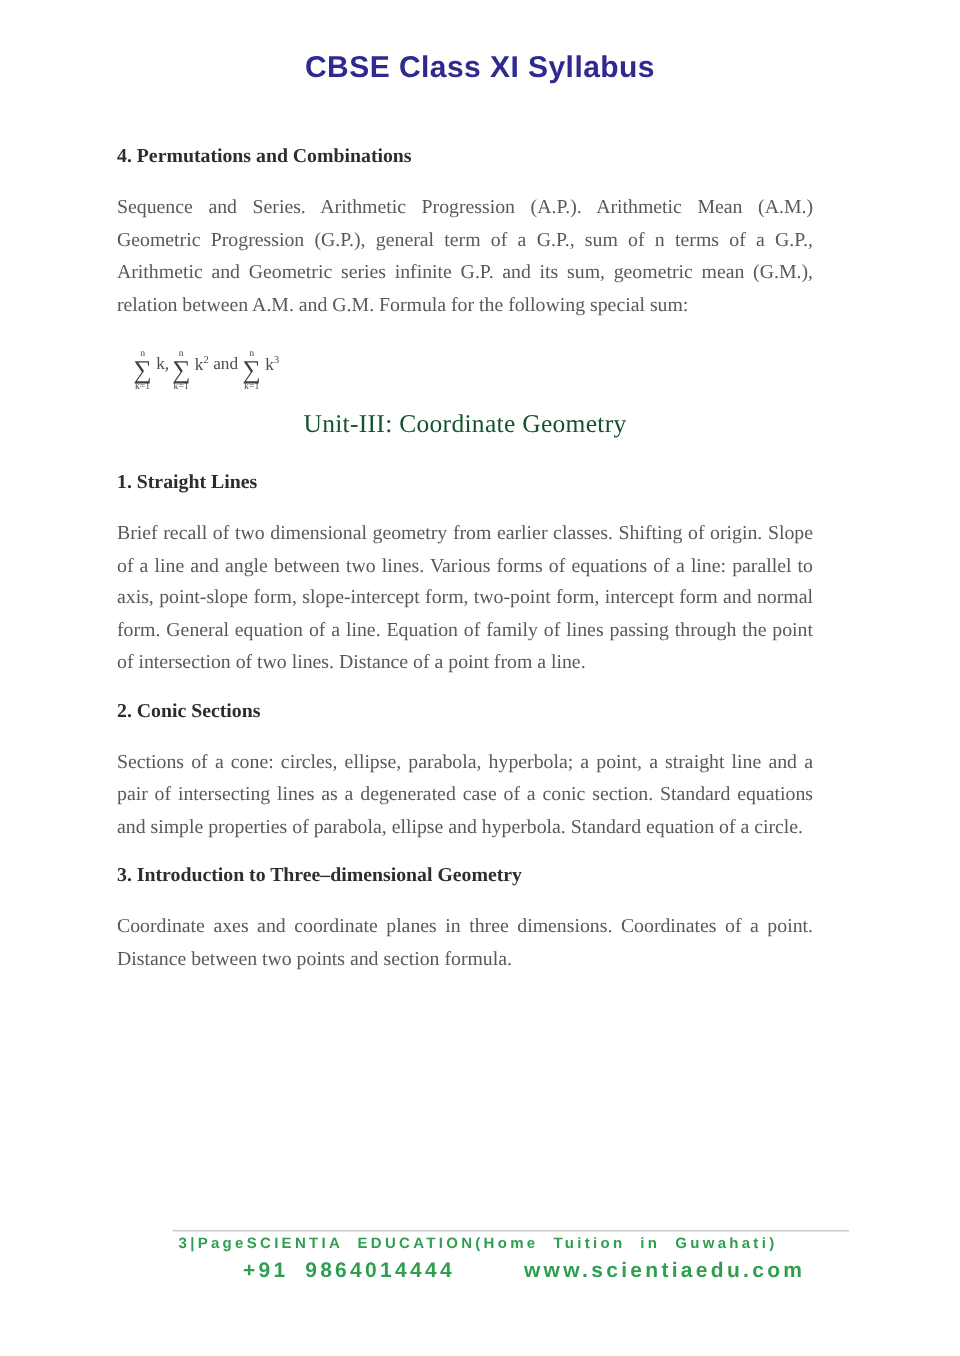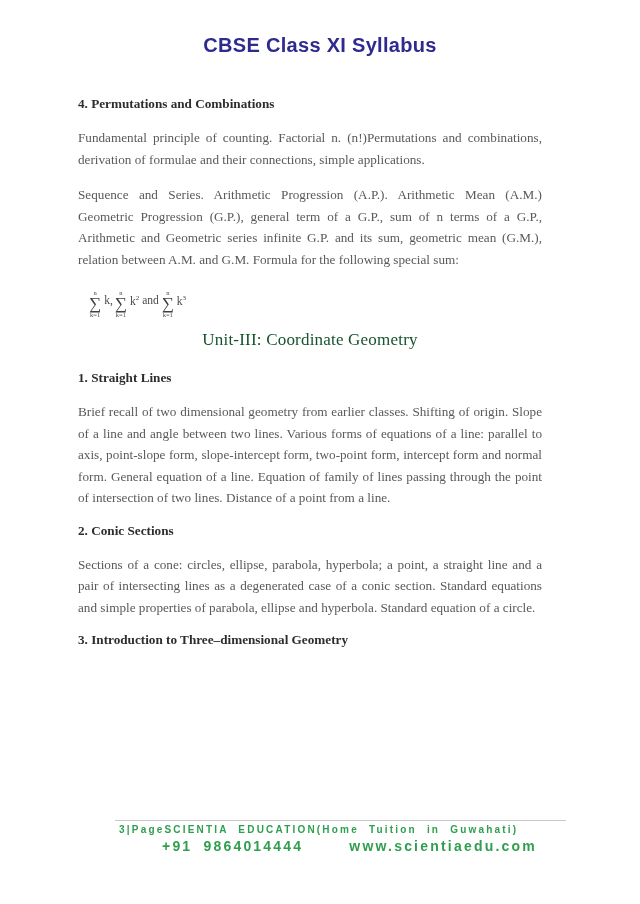--- a/index.html
+++ b/index.html
@@ -118,21 +118,20 @@
 </head>
 <body>
 
 <div class="page">
 
   <h1 class="title">CBSE Class XI Syllabus</h1>
 
   <div class="content">
 
     <h2 class="sec-heading">4. Permutations and Combinations</h2>
-    <p class="para">Fundamental principle of counting. Factorial n. (n!)Permutations and combinations, derivation of formulae and their connections, simple applications.</p>
 
 
     <p class="para">Sequence and Series. Arithmetic Progression (A.P.). Arithmetic Mean (A.M.) Geometric Progression (G.P.), general term of a G.P., sum of n terms of a G.P., Arithmetic and Geometric series infinite G.P. and its sum, geometric mean (G.M.), relation between A.M. and G.M. Formula for the following special sum:</p>
 
     <div class="formula">
       <span class="sum">
         <span class="lim-upper">n</span>
         <span class="sigma-glyph">∑</span>
         <span class="lim-lower">k=1</span>
       </span>
@@ -154,20 +153,21 @@
 
     <h2 class="unit-heading">Unit-III: Coordinate Geometry</h2>
 
     <h2 class="sec-heading">1. Straight Lines</h2>
     <p class="para">Brief recall of two dimensional geometry from earlier classes. Shifting of origin. Slope of a line and angle between two lines. Various forms of equations of a line: parallel to axis, point-slope form, slope-intercept form, two-point form, intercept form and normal form. General equation of a line. Equation of family of lines passing through the point of intersection of two lines. Distance of a point from a line.</p>
 
     <h2 class="sec-heading">2. Conic Sections</h2>
     <p class="para">Sections of a cone: circles, ellipse, parabola, hyperbola; a point, a straight line and a pair of intersecting lines as a degenerated case of a conic section. Standard equations and simple properties of parabola, ellipse and hyperbola. Standard equation of a circle.</p>
 
     <h2 class="sec-heading">3. Introduction to Three–dimensional Geometry</h2>
+    <p class="para">Coordinate axes and coordinate planes in three dimensions. Coordinates of a point. Distance between two points and section formula.</p>
 
   </div>
 
   <div class="footer">
     <div class="footer-rule"></div>
     <div class="footer-line1">3|PageSCIENTIA EDUCATION(Home Tuition in Guwahati)</div>
     <div class="footer-line2">
       <span>+91 9864014444</span>
       <span>www.scientiaedu.com</span>
     </div>

